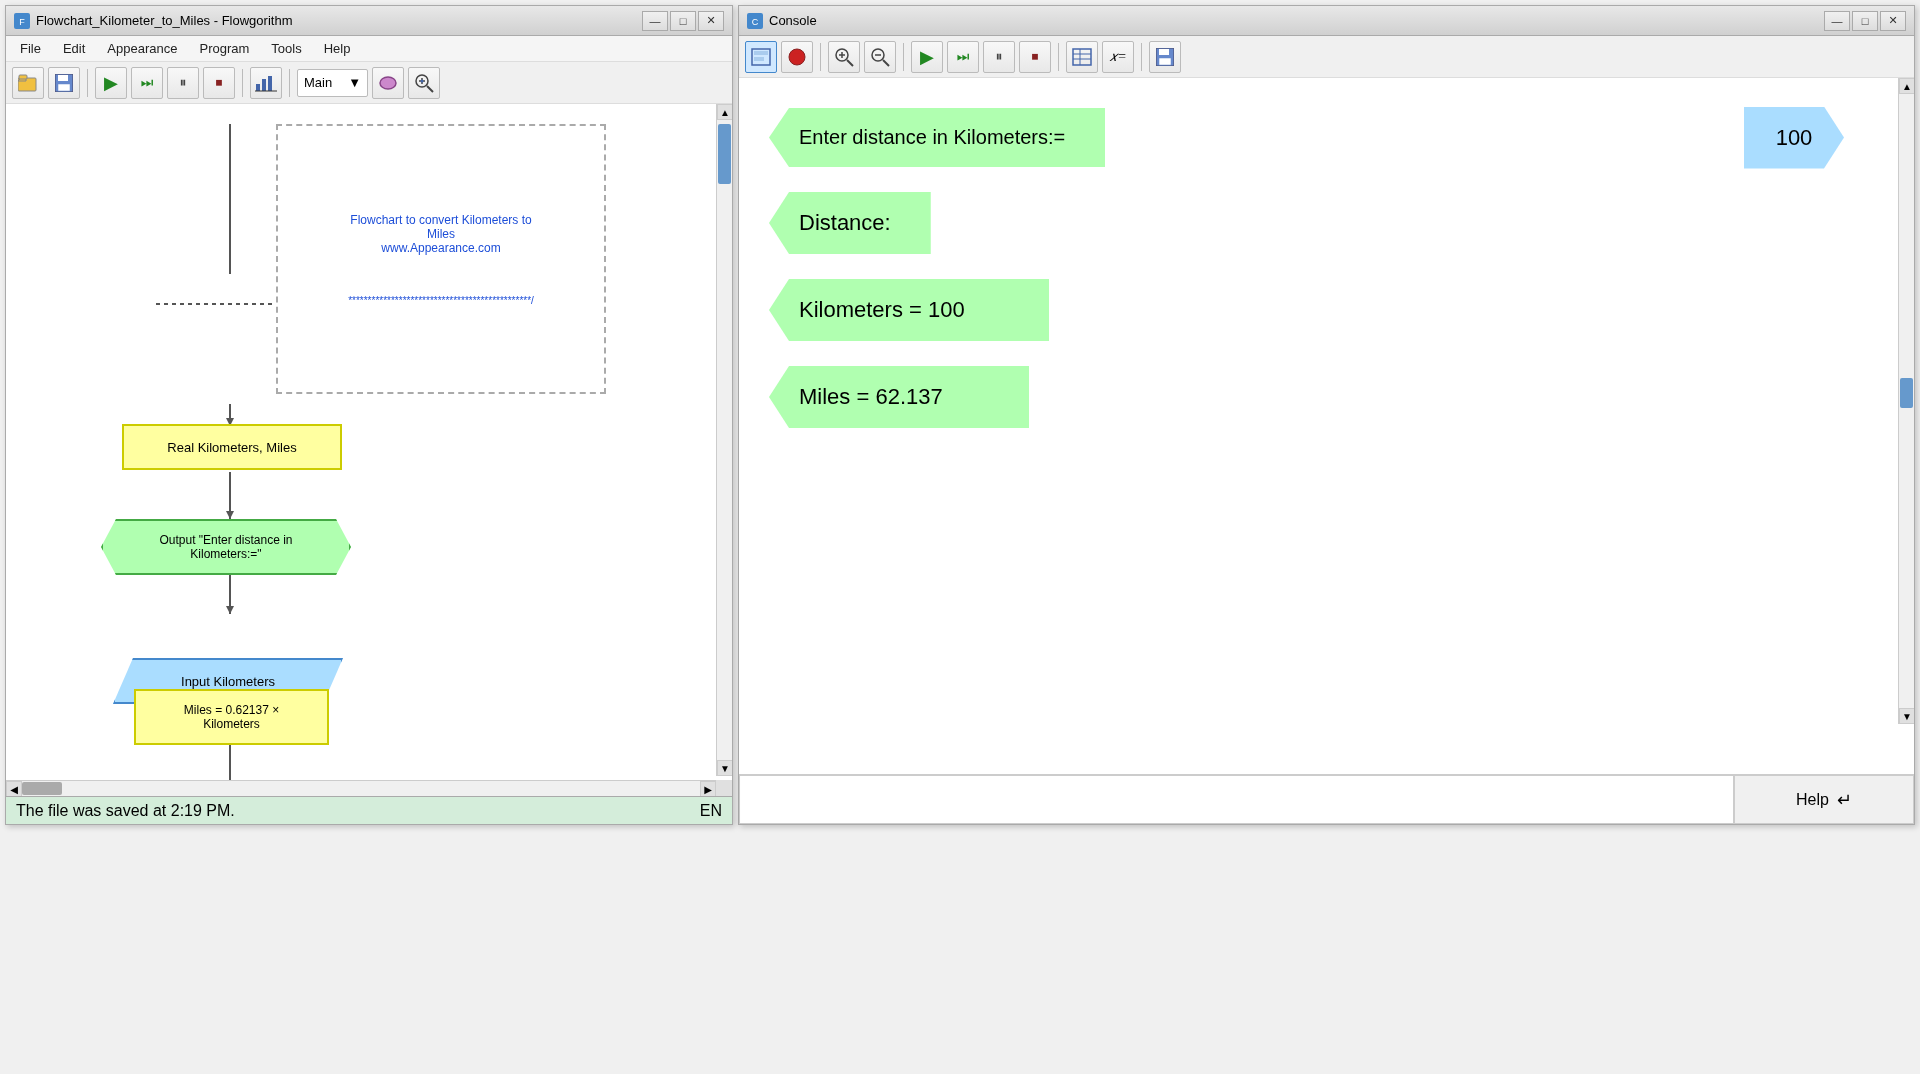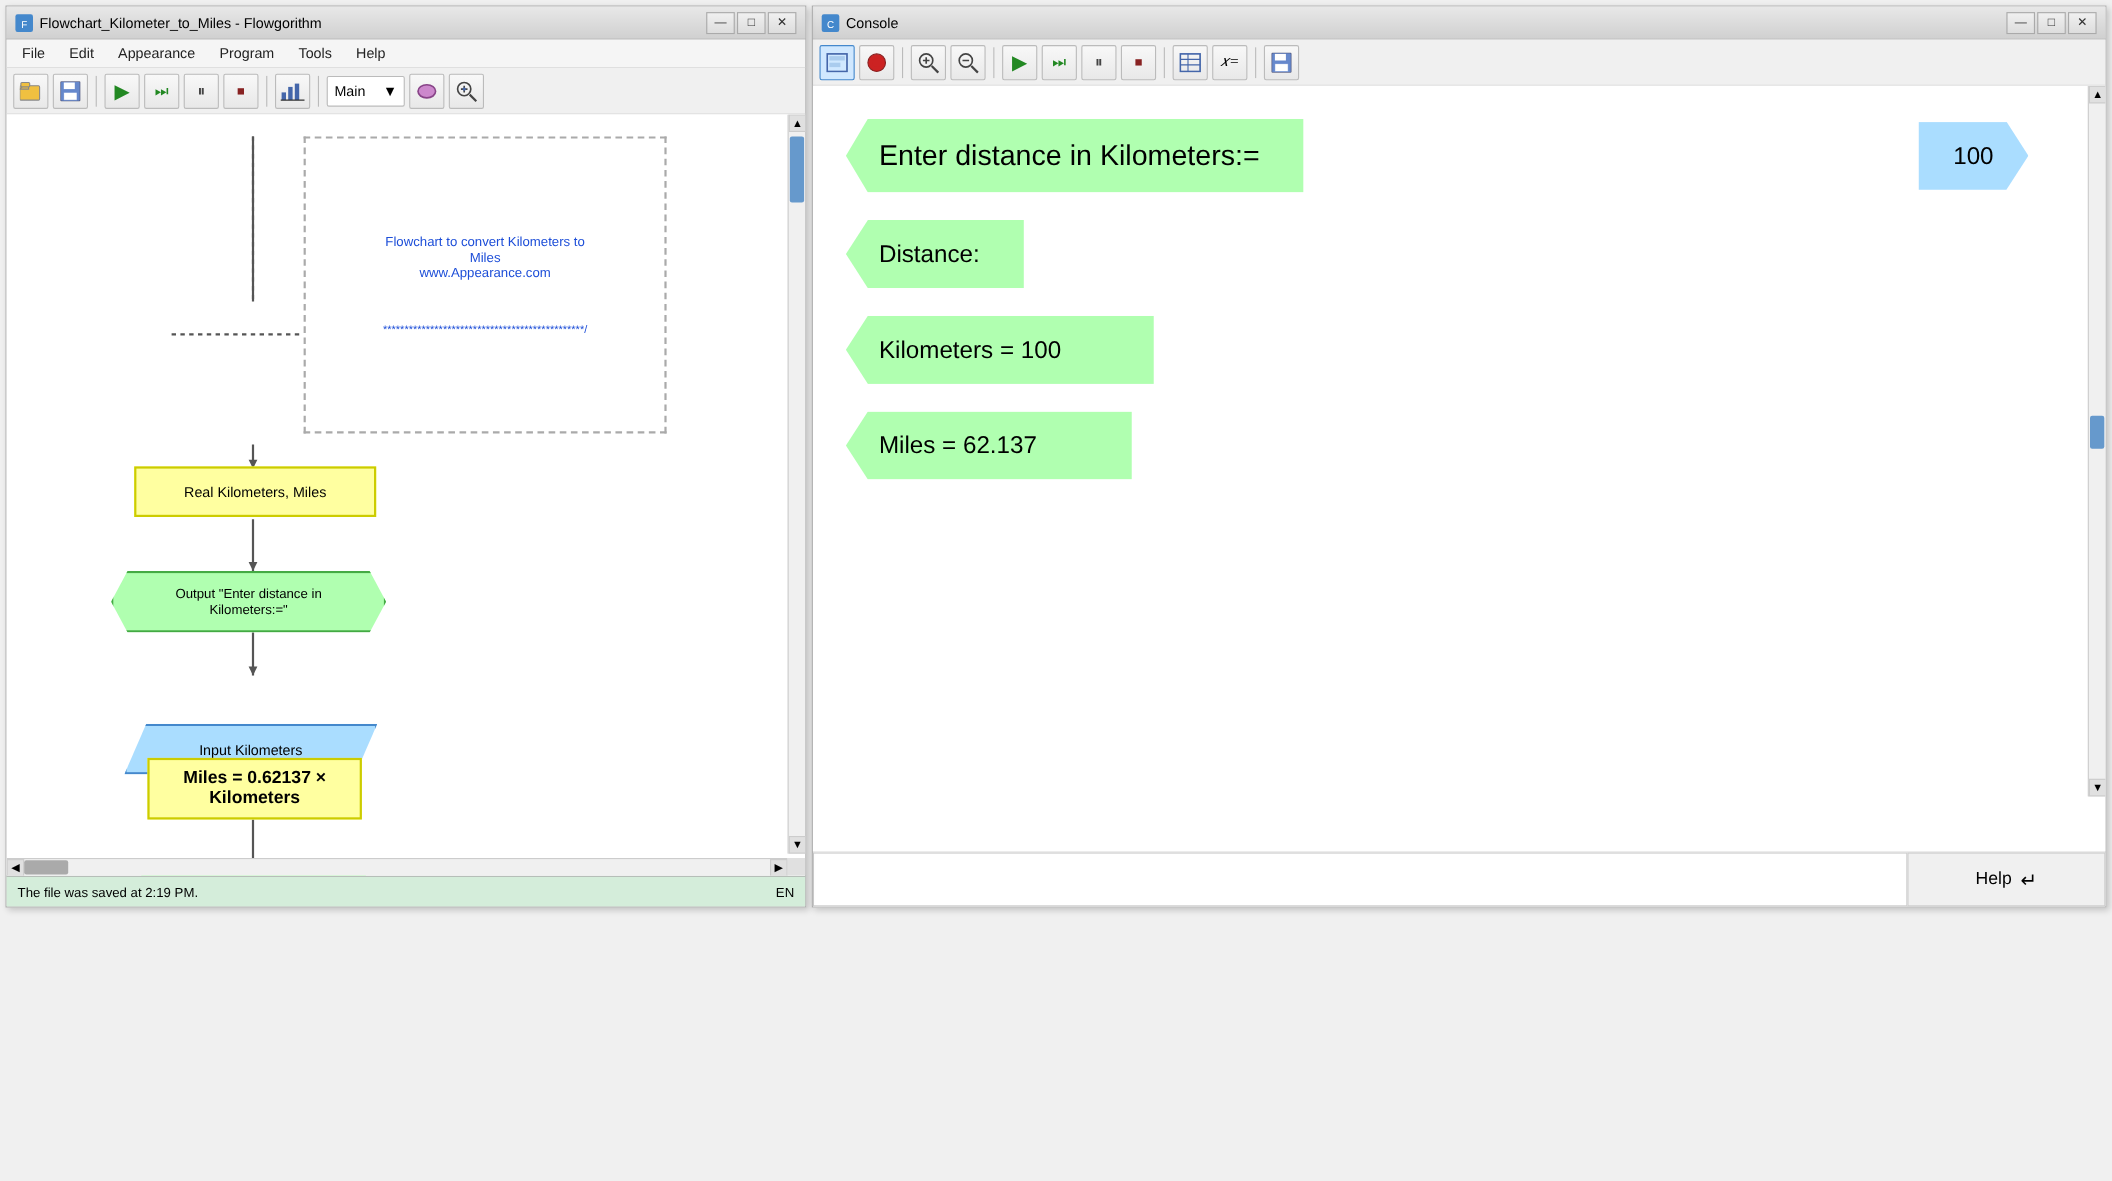--- a/index.html
+++ b/index.html
@@ -33,25 +33,25 @@
     .scrollbar-h { position: absolute; bottom: 0; left: 0; right: 16px; height: 16px; background: #f0f0f0; border-top: 1px solid #ccc; display: flex; align-items: center; }
     .scrollbar-thumb-h { position: absolute; left: 0; top: 1px; bottom: 1px; width: 40px; background: #aaa; border-radius: 2px; }
     .corner { position: absolute; bottom: 0; right: 0; width: 16px; height: 16px; background: #e0e0e0; }
 
     
     .flowchart { position: absolute; top: 0; left: 0; width: 100%; height: 100%; }
     .fc-comment { position: absolute; left: 270px; top: 20px; width: 330px; height: 270px; border: 2px dashed #aaa; background: white; display: flex; align-items: center; justify-content: center; text-align: center; font-size: 12px; color: #1d4ed8; padding: 10px; flex-direction: column; }
     .fc-declare { position: absolute; left: 116px; top: 320px; width: 220px; height: 46px; background: #ffffa0; border: 2px solid #cccc00; display: flex; align-items: center; justify-content: center; text-align: center; font-size: 13px; }
     .fc-output { position: absolute; left: 95px; top: 415px; width: 250px; height: 56px; background: #b0ffb0; border: 2px solid #44aa44; clip-path: polygon(15px 0%, calc(100% - 15px) 0%, 100% 50%, calc(100% - 15px) 100%, 15px 100%, 0% 50%); display: flex; align-items: center; justify-content: center; text-align: center; font-size: 12px; padding: 0 20px; }
     .fc-input { position: absolute; left: 107px; top: 510px; width: 230px; height: 46px; background: #aaddff; border: 2px solid #4488cc; clip-path: polygon(20px 0%, 100% 0%, calc(100% - 20px) 100%, 0% 100%); display: flex; align-items: center; justify-content: center; font-size: 13px; margin-top: 44px; }
-    .fc-assign { position: absolute; left: 128px; top: 585px; width: 195px; height: 56px; background: #ffffa0; border: 2px solid #cccc00; display: flex; align-items: center; justify-content: center; text-align: center; font-size: 16px; padding: 5px; font-weight: bold; }
+    .fc-assign { position: absolute; left: 128px; top: 585px; width: 195px; height: 56px; background: #ffffa0; border: 2px solid #cccc00; display: flex; align-items: center; justify-content: center; text-align: center; font-size: 12px; padding: 5px; }
     .fc-output2 { position: absolute; left: 112px; top: 685px; width: 225px; height: 46px; background: #b0ffb0; border: 2px solid #44aa44; clip-path: polygon(15px 0%, calc(100% - 15px) 0%, 100% 50%, calc(100% - 15px) 100%, 15px 100%, 0% 50%); display: flex; align-items: center; justify-content: center; text-align: center; font-size: 12px; padding: 0 20px; }
 
     
-    .status-bar { background: #d4edda; border-top: 1px solid #aaa; padding: 3px 10px; display: flex; justify-content: space-between; align-items: center; height: 28px; font-size: 12px; }
+    .status-bar { background: #d4edda; border-top: 1px solid #aaa; padding: 3px 10px; display: flex; justify-content: space-between; align-items: center; height: 28px; font-size: 16px; }
 
     
     .right-window { flex: 1; height: 820px; background: white; border: 1px solid #aaa; display: flex; flex-direction: column; margin: 5px 5px 5px 0; box-shadow: 2px 2px 6px rgba(0,0,0,0.2); }
     .console-toolbar { background: #f0f0f0; padding: 3px 6px; display: flex; align-items: center; gap: 4px; border-bottom: 1px solid #ddd; height: 42px; }
 
     
     .console-content { flex: 1; background: white; position: relative; overflow: hidden; padding: 20px; }
 
     
     .console-input-area { display: flex; border-top: 1px solid #ccc; height: 50px; }
@@ -294,21 +294,21 @@
             <rect width="18" height="18" rx="1" fill="#6688cc" stroke="#446"></rect>
             <rect x="3" y="1" width="10" height="6" fill="white"></rect>
             <rect x="3" y="10" width="12" height="7" fill="white" stroke="#6688cc" stroke-width="0.5"></rect>
           </svg>
       </button>
     </div>
 
     <div class="console-content" style="position:relative; padding: 30px 30px;">
 
       <div style="display:flex; align-items:center; margin-bottom:25px; position:relative;">
-        <div style="background:#b0ffb0; padding: 18px 40px 18px 30px; font-size:26px; clip-path: polygon(20px 0%, 100% 0%, 100% 100%, 20px 100%, 0% 50%); display:inline-flex; align-items:center;">
+        <div style="background:#b0ffb0; padding: 18px 40px 18px 30px; font-size:20px; clip-path: polygon(20px 0%, 100% 0%, 100% 100%, 20px 100%, 0% 50%); display:inline-flex; align-items:center;">
           <span>Enter distance in Kilometers:=</span>
         </div>
         <div style="background:#aaddff; padding: 18px 30px 18px 30px; font-size:22px; clip-path: polygon(0% 0%, calc(100% - 20px) 0%, 100% 50%, calc(100% - 20px) 100%, 0% 100%); position:absolute; right: 40px; display:inline-flex; align-items:center; min-width:100px; justify-content:center;">
           <span>100</span>
         </div>
       </div>
 
       <div style="display:flex; align-items:center; margin-bottom:25px;">
         <div style="background:#b0ffb0; padding: 18px 40px 18px 30px; font-size:22px; clip-path: polygon(20px 0%, 100% 0%, 100% 100%, 20px 100%, 0% 50%); display:inline-flex; align-items:center; min-width:160px;">
           <span>Distance:</span>

